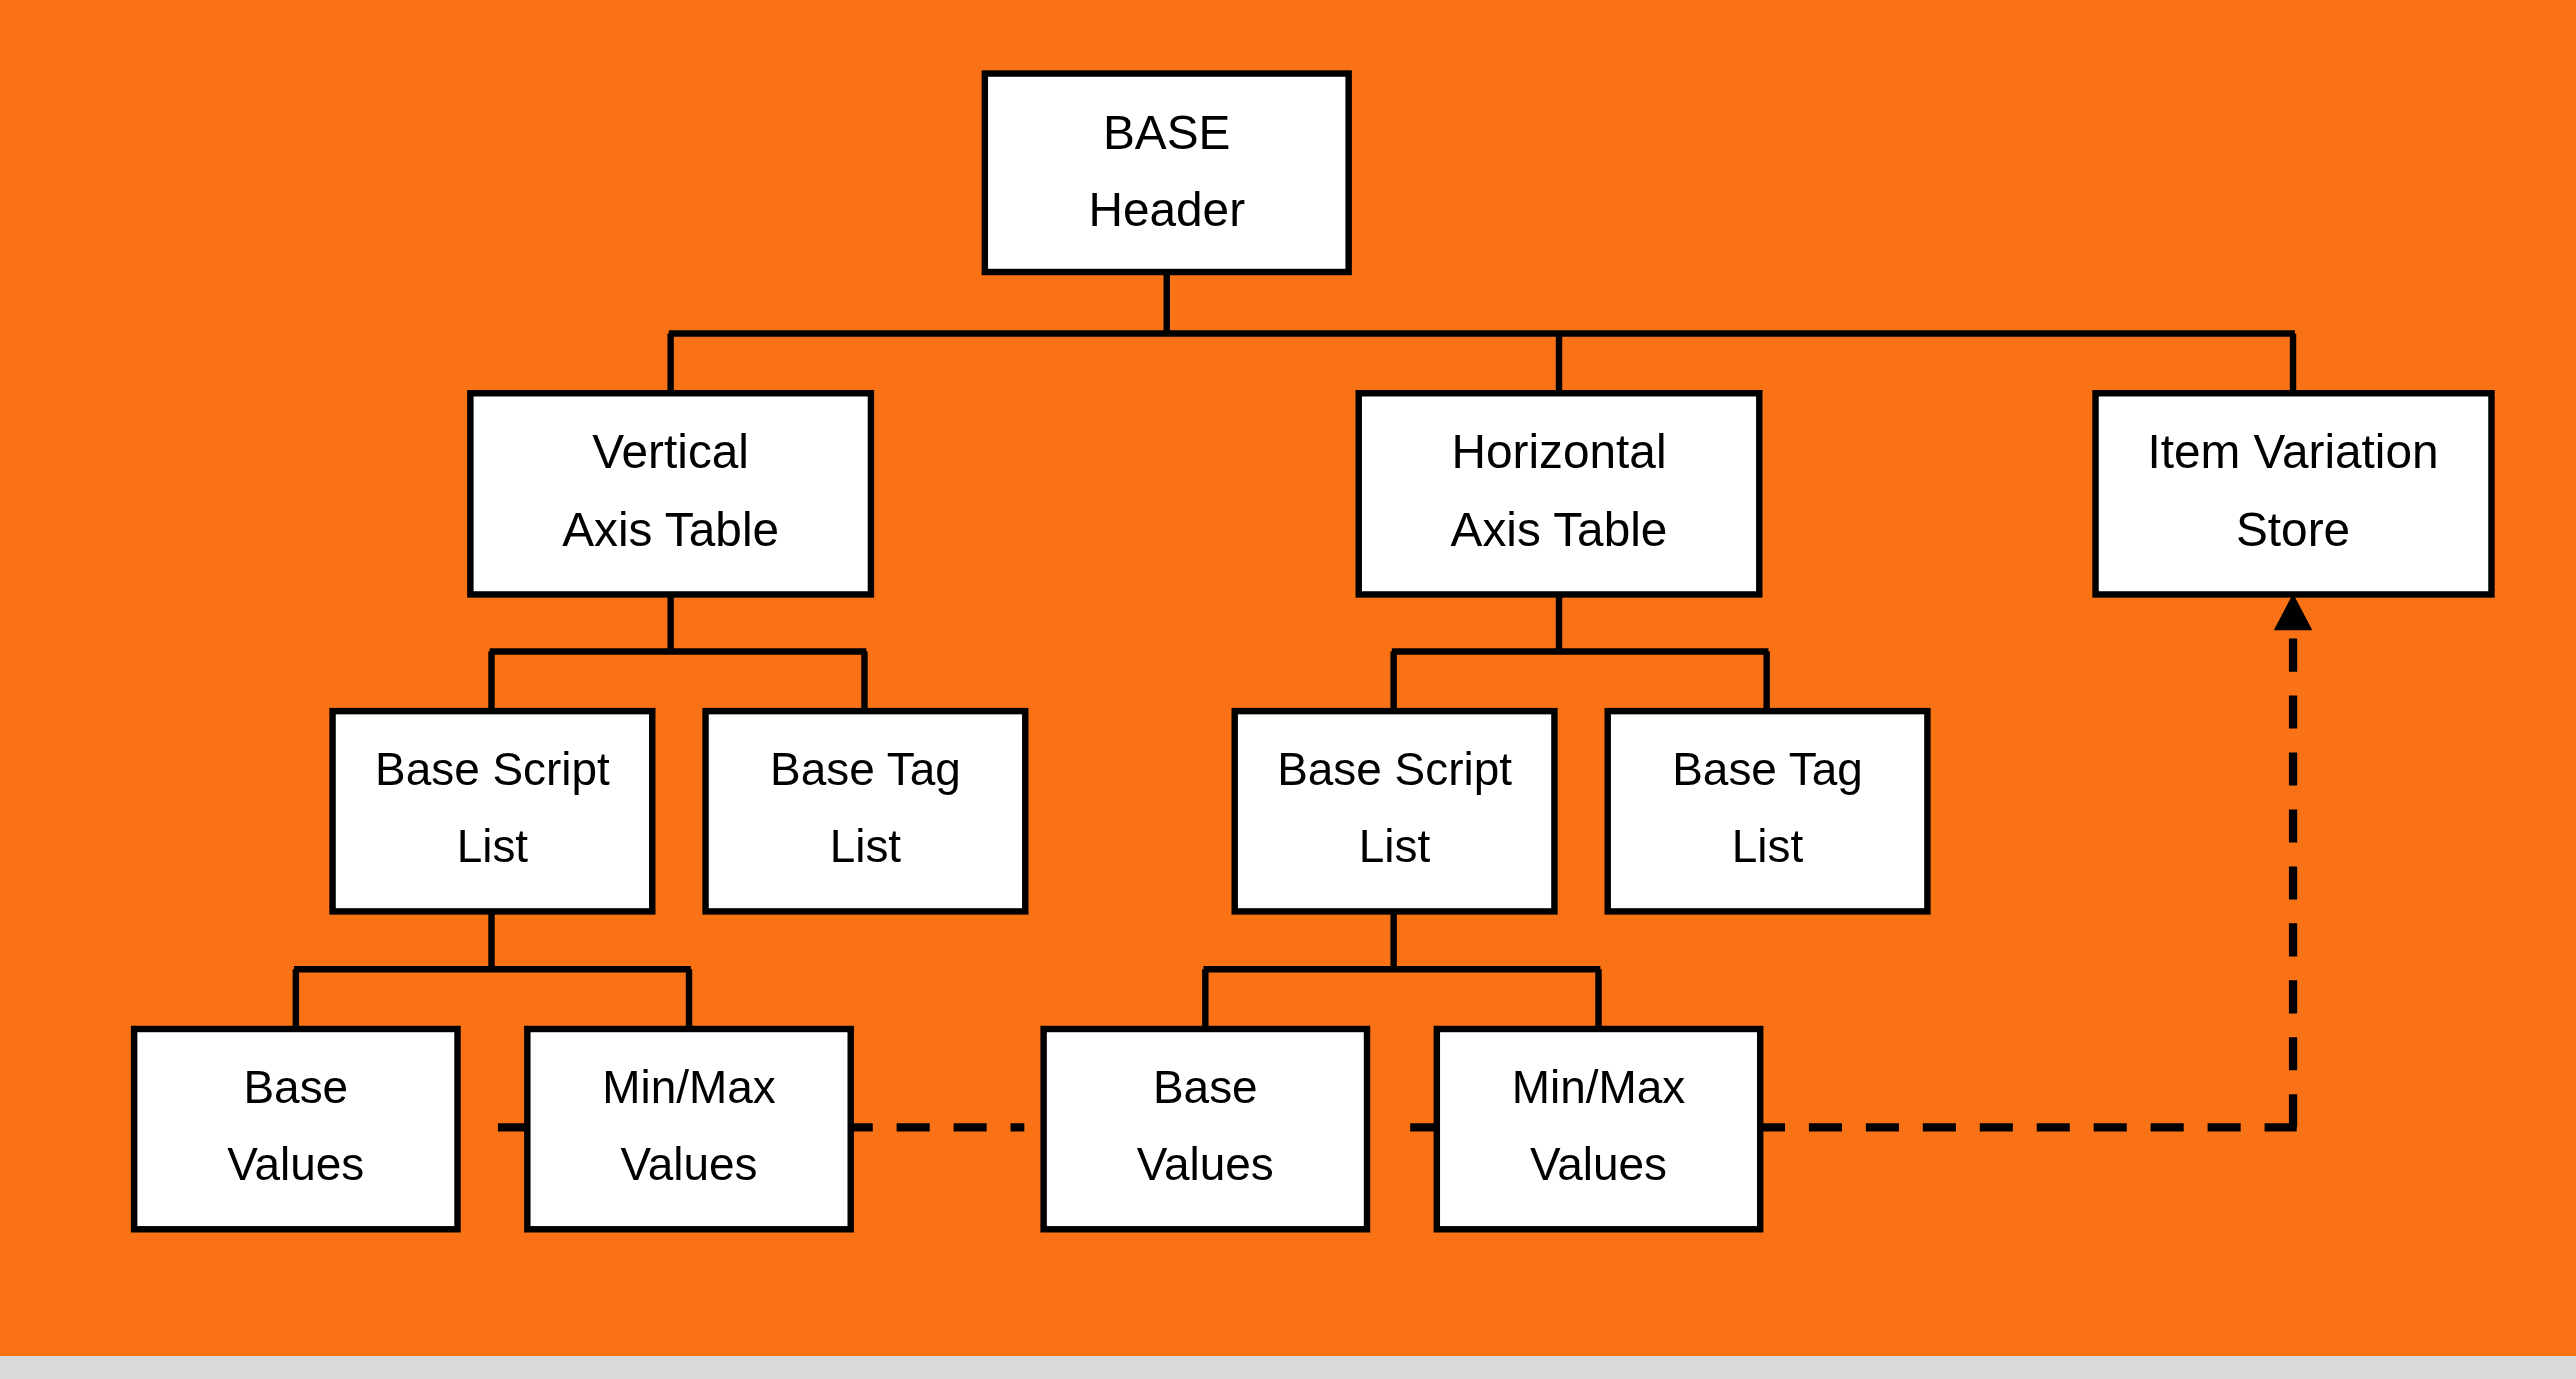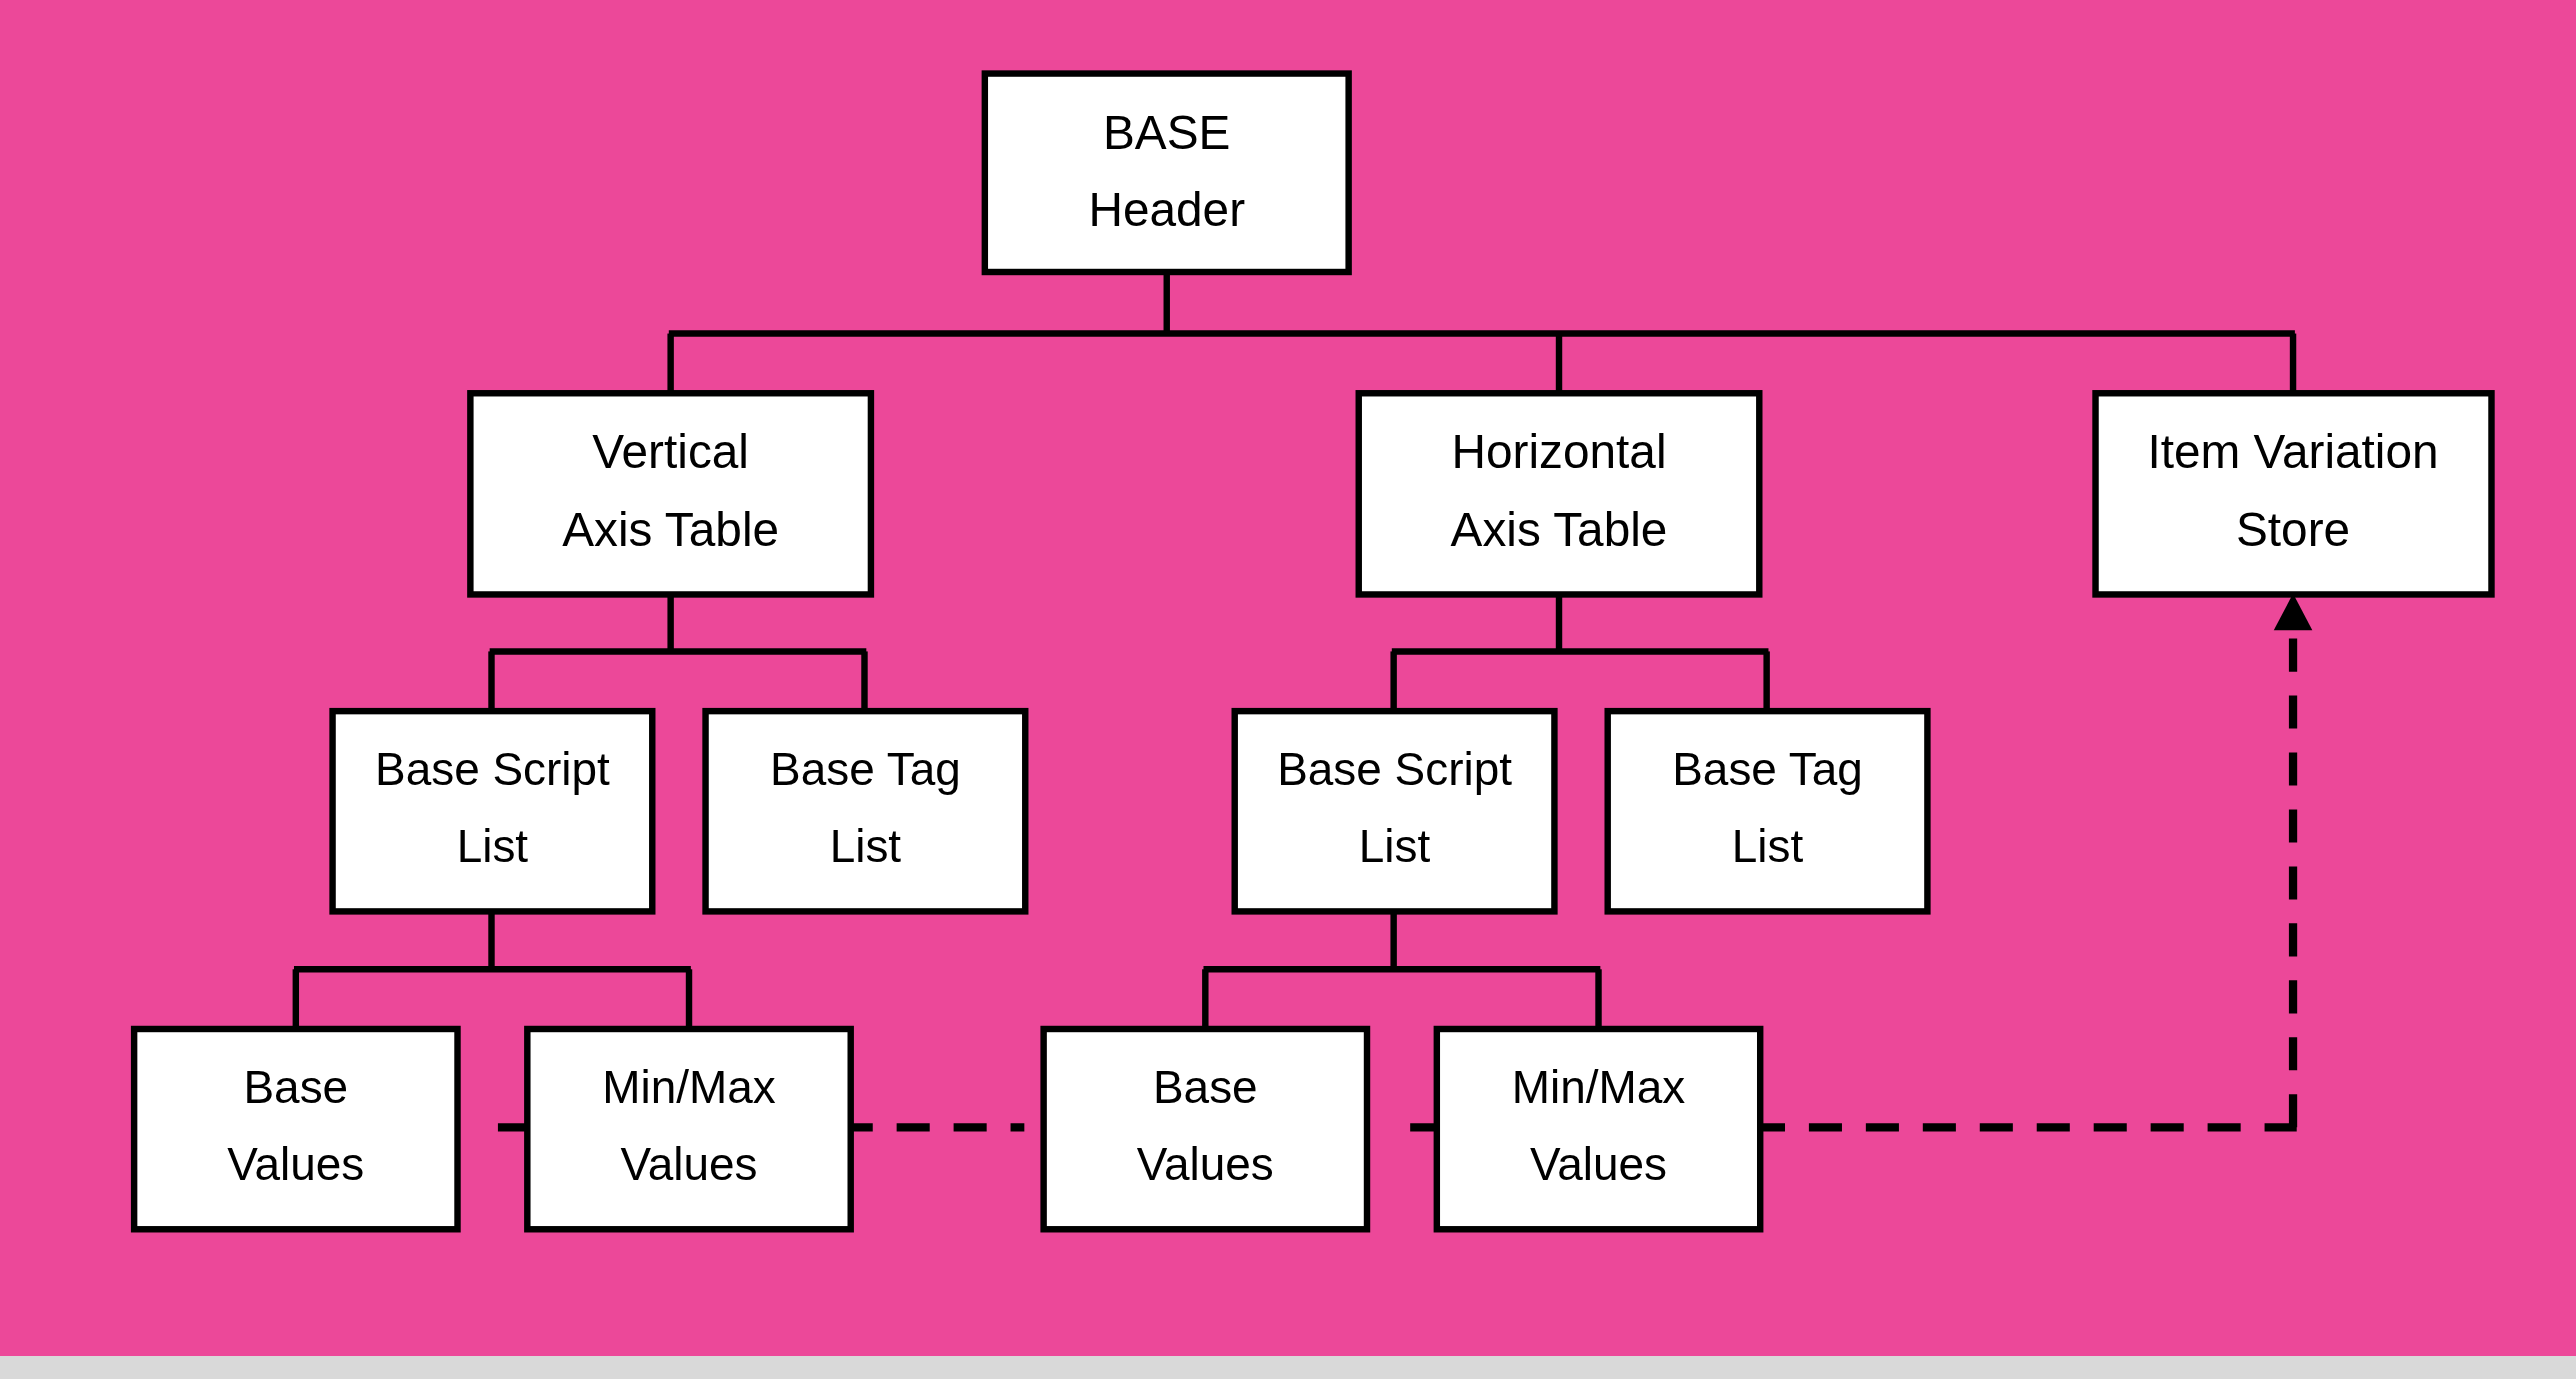--- a/index.html
+++ b/index.html
@@ -10,21 +10,21 @@
   body {
     width: 2576px;
     height: 1380px;
     overflow: hidden;
     font-family: "Liberation Sans", sans-serif;
   }
   #diagram-root {
     position: relative;
     width: 2576px;
     height: 1356px;
-    background: #ec4899;
+    background: #f97316;
   }
   svg.diagram-canvas {
     position: absolute;
     top: 0;
     left: 0;
     width: 2576px;
     height: 1380px;
     display: block;
   }
   .node-box {

